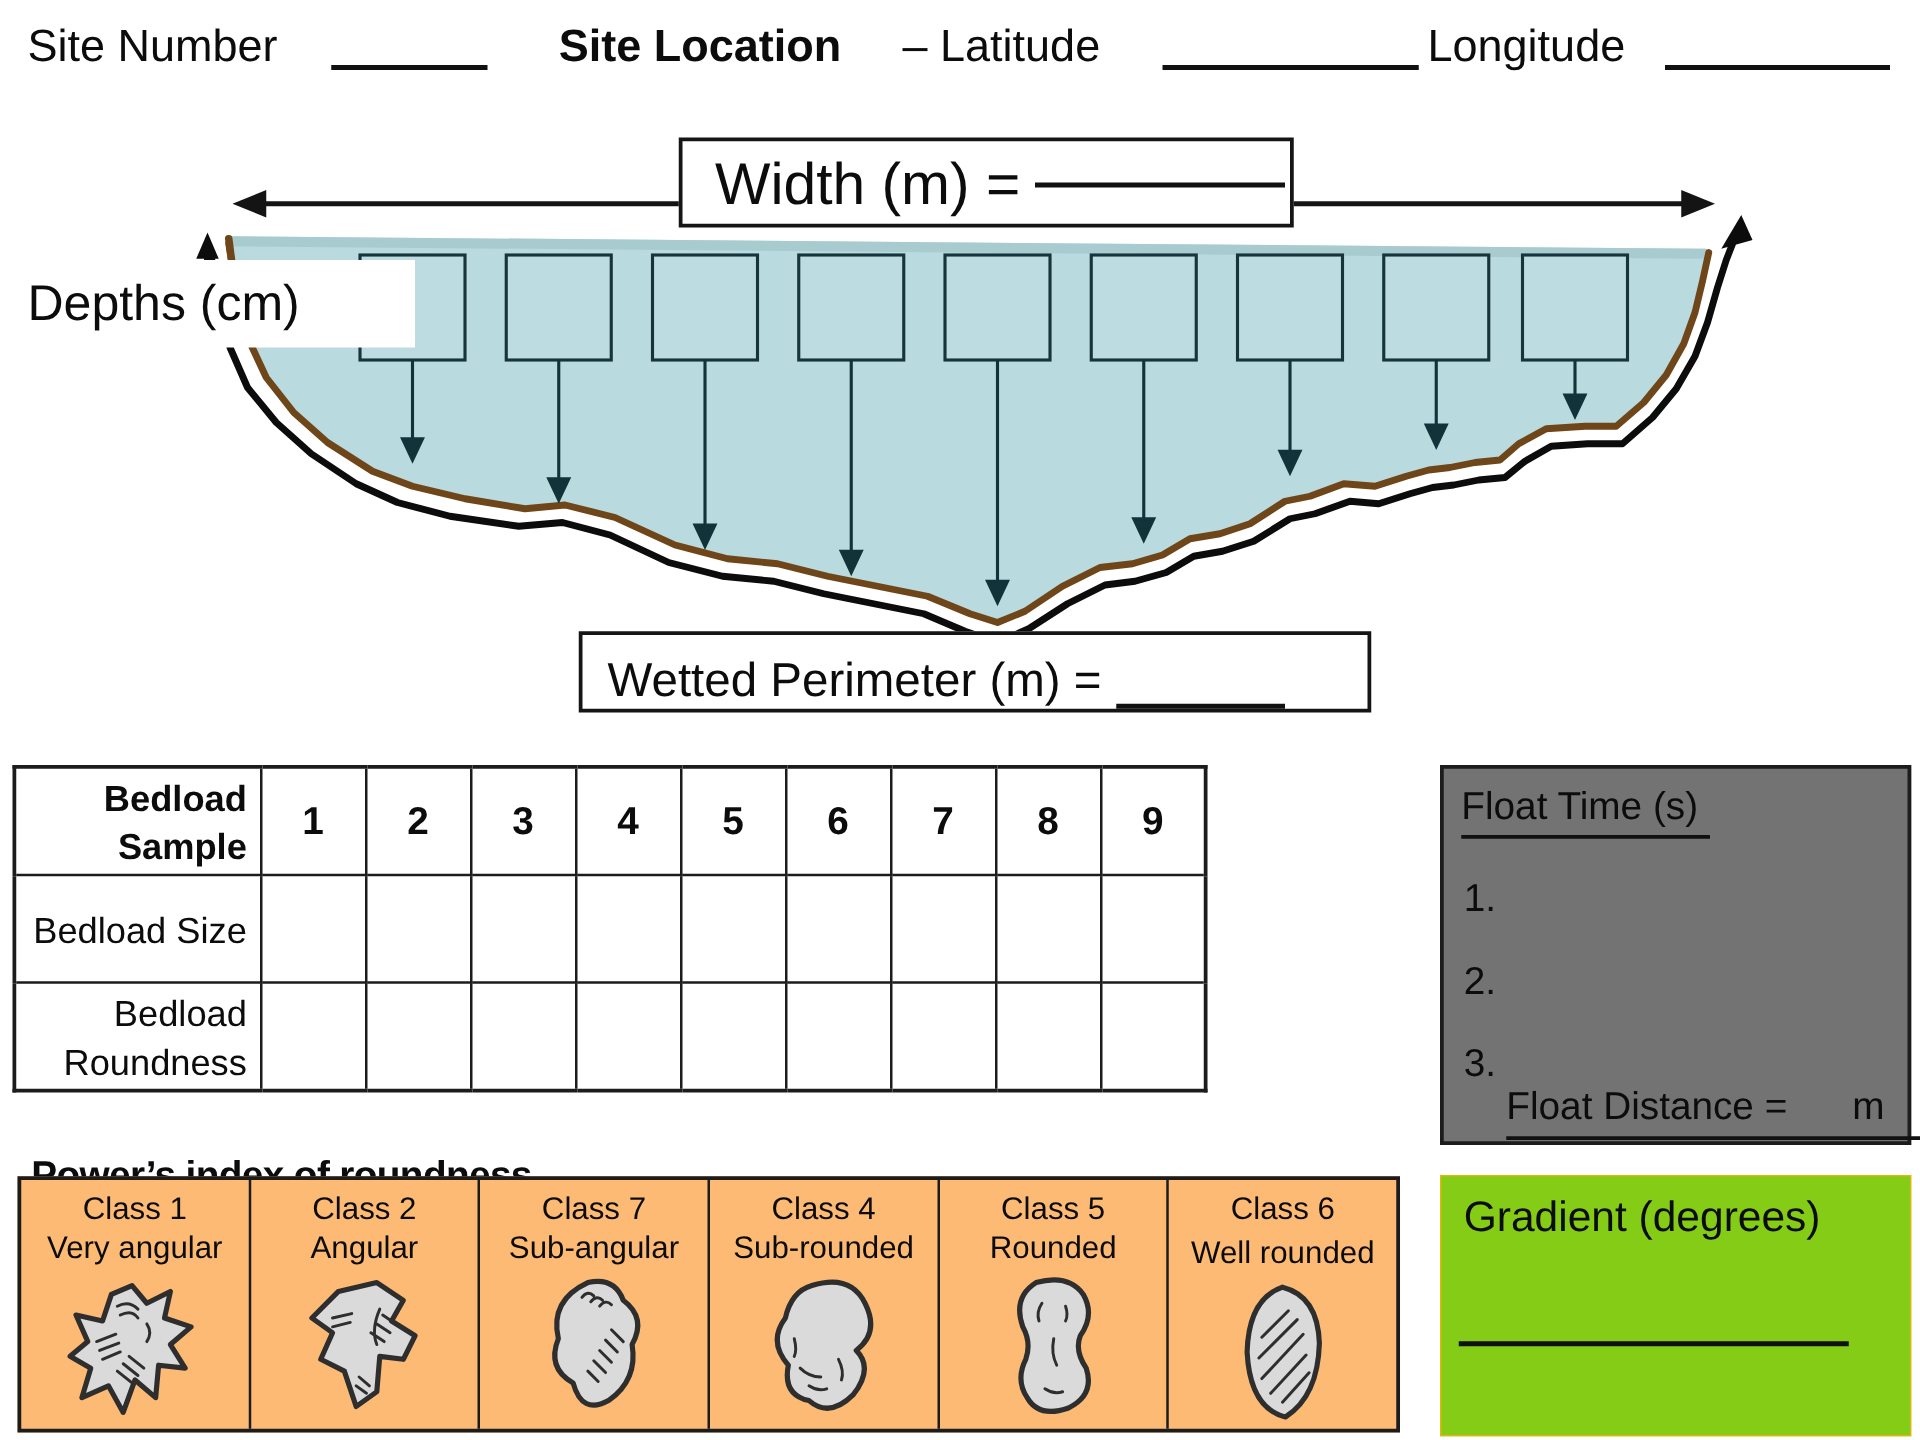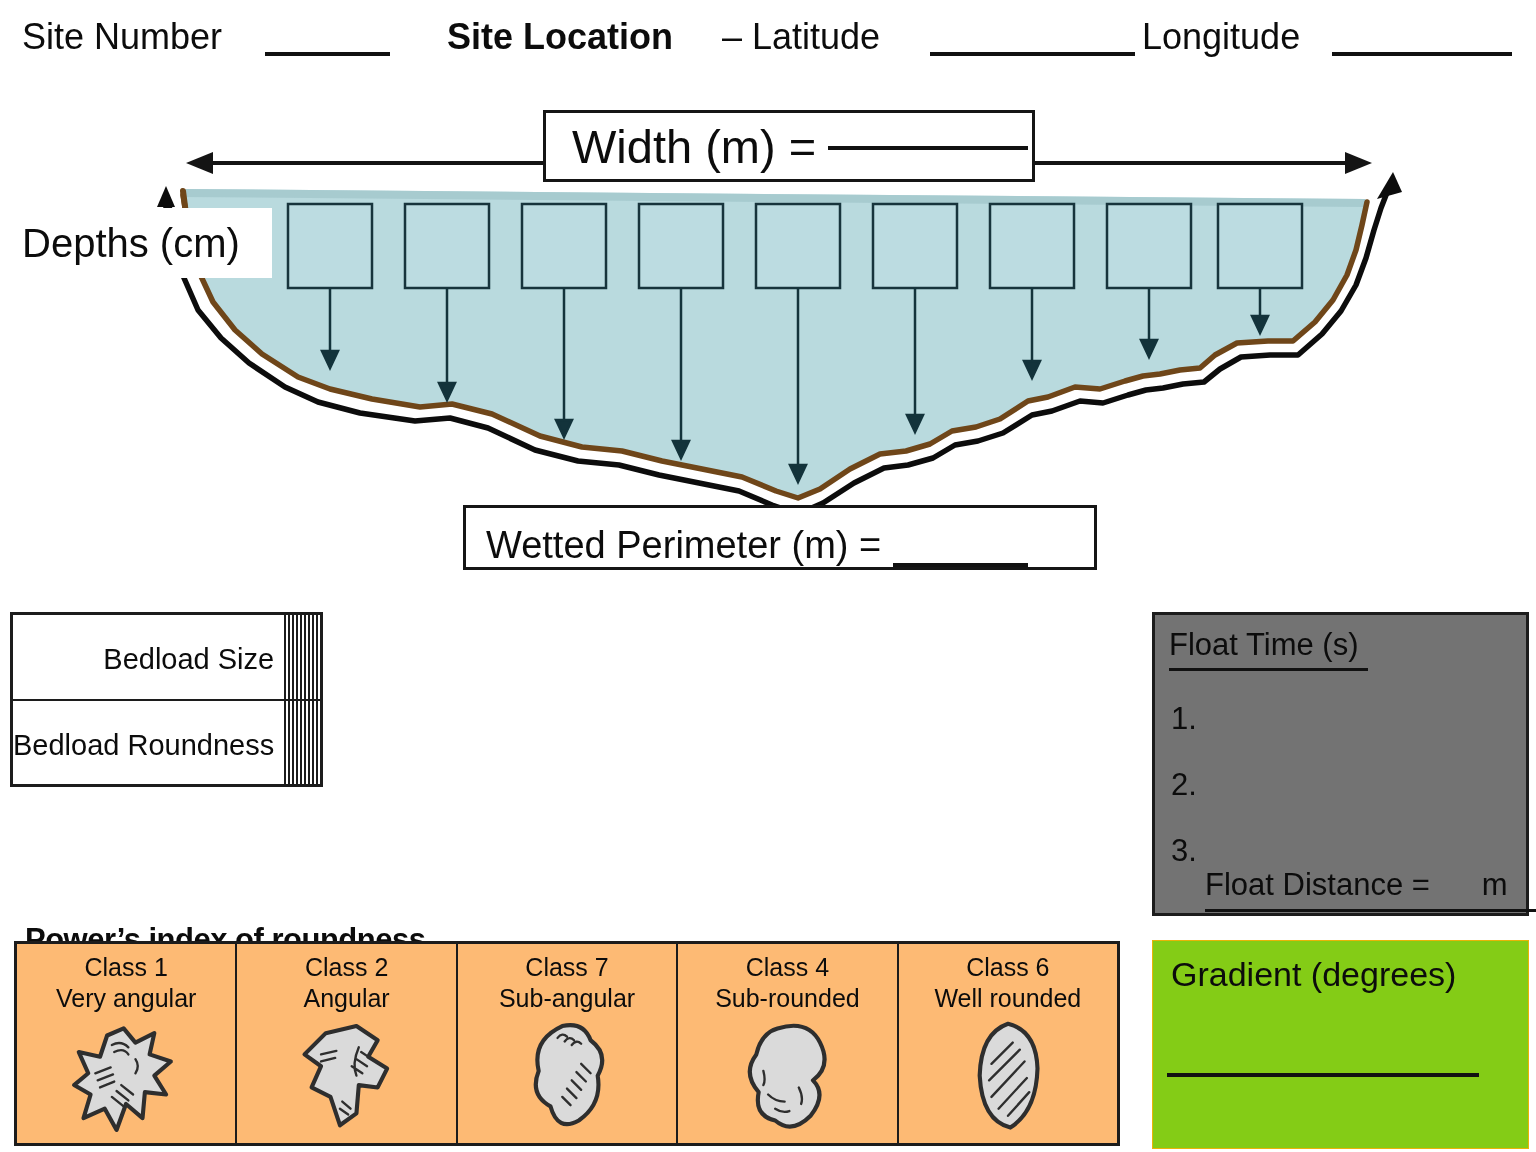--- a/index.html
+++ b/index.html
@@ -9,21 +9,21 @@
     font-family:"Liberation Sans","DejaVu Sans",sans-serif;
   }
   .abs{position:absolute;}
   
   .hdr{font-size:36px;white-space:nowrap;}
   .hdr.bold{font-weight:bold;}
   .blank{display:inline-block;border-bottom:4px solid #111;height:2px;vertical-align:baseline;}
   
   #width-box{left:543px;top:110px;width:492px;height:72px;background:#fff;border:3px solid #151515;
     font-size:47px;display:flex;align-items:center;padding-left:26px;box-sizing:border-box;}
-  #depths-label{left:0px;top:208px;width:272px;height:70px;background:#fff;
+  #depths-label{left:0px;top:208px;width:332px;height:70px;background:#fff;
     font-size:40px;display:flex;align-items:center;padding-left:22px;box-sizing:border-box;}
   #wetted-box{left:463px;top:505px;width:634px;height:65px;background:#fff;border:3px solid #151515;
     font-size:38px;display:flex;align-items:flex-end;padding-left:20px;box-sizing:border-box;}
   .lblank{display:inline-block;border-bottom:4px solid #111;height:4px;margin-left:12px;}
   
   #bedload{left:10px;top:612px;border-collapse:collapse;table-layout:fixed;}
   #bedload td{border:2px solid #1c1c1c;box-sizing:border-box;}
   #bedload tr:first-child td{border-top:3px solid #1c1c1c;}
   #bedload tr:last-child td{border-bottom:3px solid #1c1c1c;}
   #bedload td:first-child{border-left:3px solid #1c1c1c;}
@@ -31,21 +31,21 @@
   #bedload .corner{width:197px;font-weight:bold;font-size:29px;text-align:right;padding:6px 10px 0 0;line-height:1.3;}
   #bedload .num{width:84px;font-weight:bold;font-size:31px;text-align:center;vertical-align:middle;}
   #bedload .rowlab{font-size:29px;text-align:right;padding:6px 10px 0 0;line-height:1.35;vertical-align:middle;}
   #bedload .cell{height:86px;}
   
   #power-title{left:25px;top:894px;font-size:31px;font-weight:bold;letter-spacing:-0.5px;margin-top:28px;}
   #classes{left:14px;top:941px;width:1106px;height:205px;border:3px solid #1c1c1c;box-sizing:border-box;
     display:flex;background:#fdba74;}
   .class-cell{flex:1;border-right:2.5px solid #1c1c1c;display:flex;flex-direction:column;align-items:center;
     padding-top:8px;box-sizing:border-box;}
-  .class-cell:last-child{border-right:none;}
+  .class-cell:last-child{border-right:none;justify-content:space-between;}
   .class-name,.class-desc{font-size:25px;line-height:1.25;text-align:center;}
   .pebble{margin-top:4px;}
   
   #float-box{left:1152px;top:612px;width:377px;height:304px;border:3px solid #1c1c1c;box-sizing:border-box;background:#737373;}
   #float-title{left:14px;top:12px;font-size:31px;border-bottom:3px solid #111;padding-bottom:5px;padding-right:10px;}
   .float-entry{left:16px;font-size:31px;}
   #float-distance{left:14px;top:252px;width:346px;border-bottom:3px solid #111;padding-bottom:6px;font-size:31px;white-space:nowrap;margin-left:36px;}
   .dist-gap{display:inline-block;width:52px;}
   #gradient-box{left:1152px;top:940px;width:377px;height:209px;border:1px solid #eab308;box-sizing:border-box;background:#84cc16;}
   #gradient-title{left:18px;top:14px;font-size:34px;}
@@ -123,20 +123,32 @@
 <div class="abs" id="depths-label">
   <span>Depths (cm)</span>
 </div>
 <div class="abs" id="wetted-box">
   <span>Wetted Perimeter (m) =</span>
   <span class="lblank" style="width:135px;"></span>
 </div>
 
 <table class="abs" id="bedload">
   <tbody>
+      <tr>
+    <td class="corner cell">Bedload Sample</td>
+    <td class="num">1</td>
+    <td class="num">2</td>
+    <td class="num">3</td>
+    <td class="num">4</td>
+    <td class="num">5</td>
+    <td class="num">6</td>
+    <td class="num">7</td>
+    <td class="num">8</td>
+    <td class="num">9</td>
+  </tr>
   <tr>
     <td class="rowlab cell">Bedload Size</td>
     <td class="cell"></td>
     <td class="cell"></td>
     <td class="cell"></td>
     <td class="cell"></td>
     <td class="cell"></td>
     <td class="cell"></td>
     <td class="cell"></td>
     <td class="cell"></td>
@@ -183,20 +195,28 @@
       <path fill="#dadada" stroke="#2e2e2e" stroke-width="3.5" stroke-linejoin="round" d="M46,6 Q64,2 70,18 Q86,30 76,48 Q80,72 60,86 Q42,96 36,74 Q18,64 26,44 Q20,18 46,6 Z"></path>
       <path fill="none" stroke="#2e2e2e" stroke-width="2" stroke-linecap="round" d="M42,16 q4,-5 8,-1 M48,19 q4,-5 8,-1 M54,22 q4,-5 8,-1 M62,38 l8,8 M58,45 l8,8 M54,52 l8,8 M50,59 l8,8 M46,66 l7,7"></path>
     </svg>
   </div>
   <div class="class-cell">
     <span class="class-name">Class 4</span>
     <span class="class-desc">Sub-rounded</span>
     <svg class="pebble" width="128" height="118" viewBox="0 0 100 100">
       <path fill="#dadada" stroke="#2e2e2e" stroke-width="3.5" stroke-linejoin="round" d="M42,8 Q68,0 78,20 Q88,40 72,52 Q84,64 70,82 Q54,98 40,86 Q22,82 26,62 Q12,46 24,30 Q28,12 42,8 Z"></path>
       <path fill="none" stroke="#2e2e2e" stroke-width="2" stroke-linecap="round" d="M34,64 q6,6 14,6 M40,76 q6,4 12,2 M60,58 q4,8 2,14 M30,44 q2,8 0,12"></path>
+    </svg>
+  </div>
+  <div class="class-cell">
+    <span class="class-name">Class 5</span>
+    <span class="class-desc">Rounded</span>
+    <svg class="pebble" width="128" height="118" viewBox="0 0 100 100">
+      <path fill="#dadada" stroke="#2e2e2e" stroke-width="3.5" stroke-linejoin="round" d="M38,6 Q60,0 70,14 Q78,28 68,42 Q64,52 72,64 Q78,82 60,91 Q40,98 32,84 Q24,72 31,58 Q35,47 29,36 Q22,16 38,6 Z"></path>
+      <path fill="none" stroke="#2e2e2e" stroke-width="2" stroke-linecap="round" d="M42,20 q-4,6 -2,12 M58,22 q2,6 0,10 M50,44 q-2,10 2,18 M44,78 q6,4 12,2"></path>
     </svg>
   </div>
   <div class="class-cell">
     <span class="class-name">Class 6</span>
     <span class="class-desc">Well rounded</span>
     <svg class="pebble" width="128" height="118" viewBox="0 0 100 100">
       <path fill="#dadada" stroke="#2e2e2e" stroke-width="3.5" stroke-linejoin="round" d="M50,4 Q74,10 75,42 Q74,78 52,92 Q28,86 26,48 Q27,12 50,4 Z"></path>
       <path fill="none" stroke="#2e2e2e" stroke-width="2" stroke-linecap="round" d="M36,38 L54,20 M34,52 L60,26 M36,66 L64,36 M42,76 L66,50 M50,82 L68,62"></path>
     </svg>
   </div>

